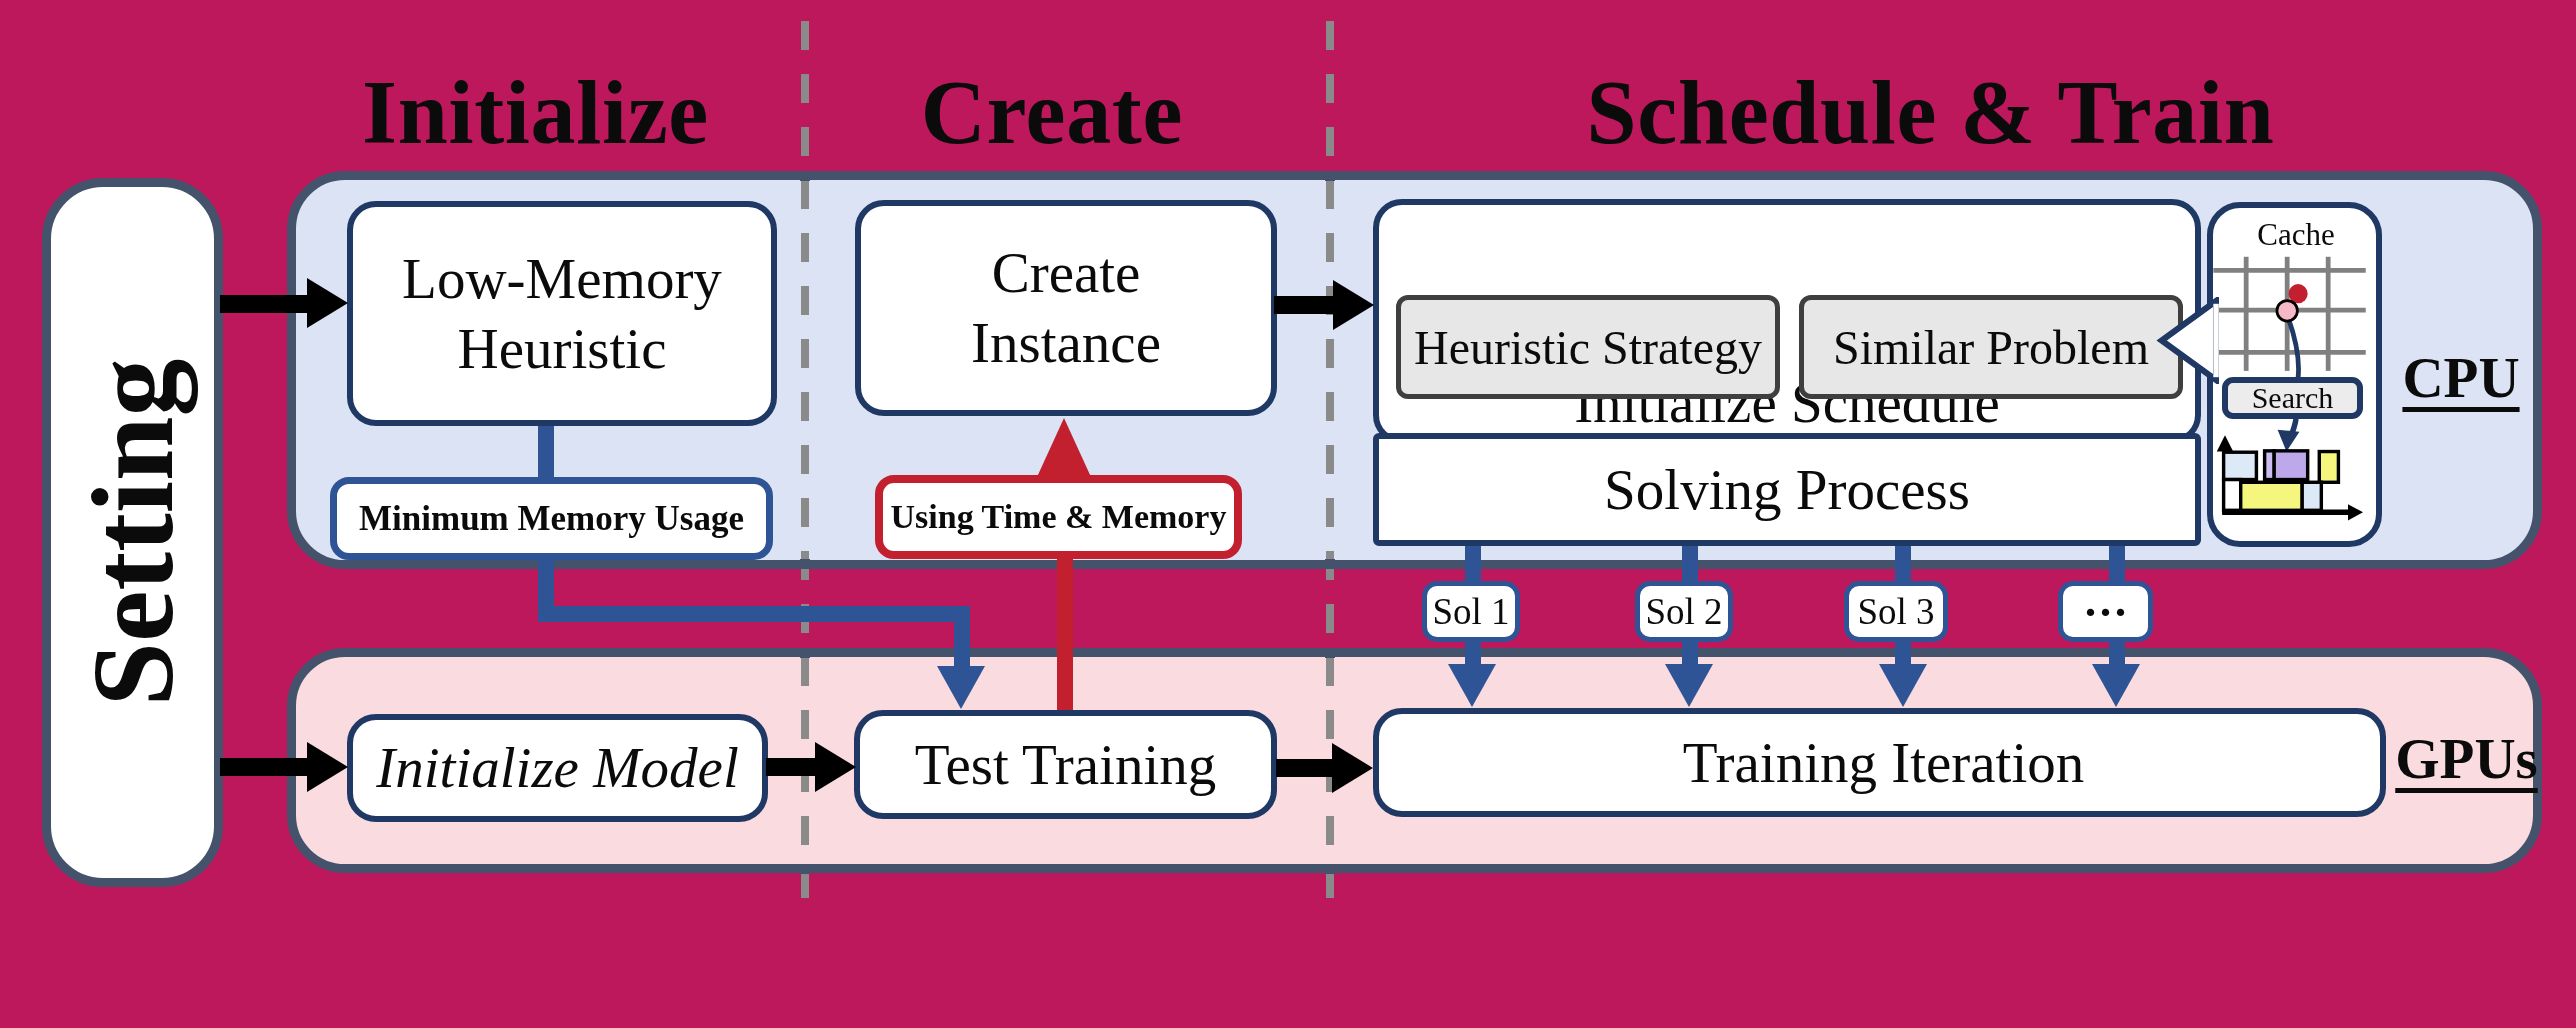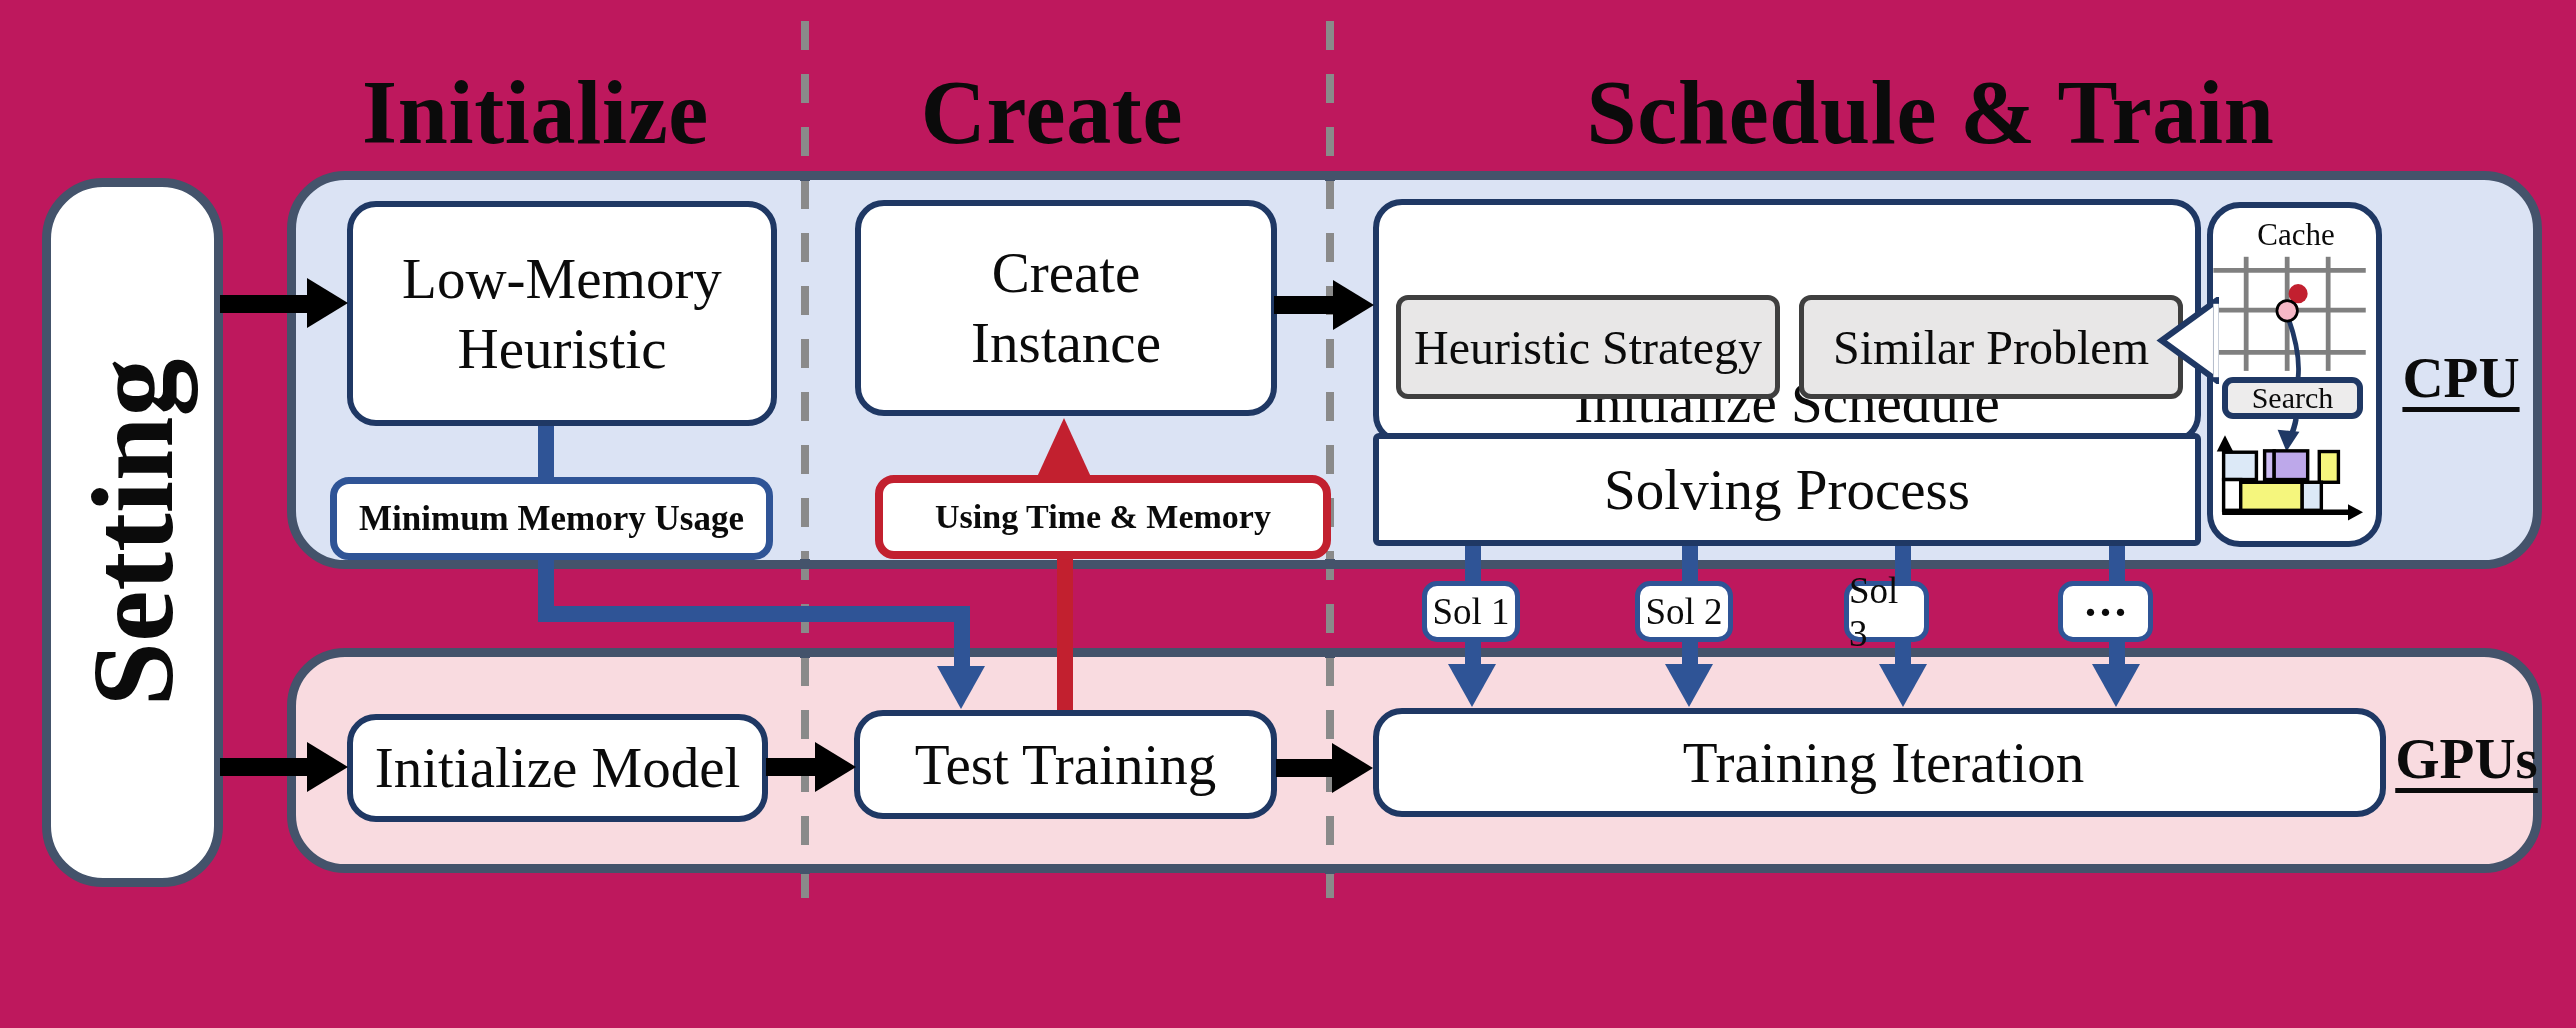--- a/index.html
+++ b/index.html
@@ -80,21 +80,21 @@
 
   <div class="abs node" style="left:855px;top:200px;width:422px;height:216px;">
     <span>Create</span>
     <span>Instance</span>
   </div>
 
   <div class="abs badge blue" style="left:330px;top:477px;width:443px;height:83px;">
     <span>Minimum Memory Usage</span>
   </div>
 
-  <div class="abs badge red" style="left:875px;top:475px;width:456px;height:84px;font-size:34px;">
+  <div class="abs badge red" style="left:875px;top:475px;width:367px;height:84px;font-size:34px;">
     <span>Using Time &amp; Memory</span>
   </div>
 
   <div class="abs node" style="left:1373px;top:199px;width:828px;height:245px;justify-content:flex-end;">
     <div style="margin-top:19px;">Initialize Schedule</div>
   </div>
   <div class="abs chip" style="left:1396px;top:295px;width:384px;height:104px;">
     <span>Heuristic Strategy</span>
   </div>
   <div class="abs chip" style="left:1799px;top:295px;width:384px;height:104px;">
@@ -145,28 +145,28 @@
     <polygon points="88,6 8,64 88,122" fill="#ffffff" stroke="#1f3864" stroke-width="9" stroke-linejoin="miter"></polygon>
     <rect x="84" y="10" width="8" height="108" fill="#ffffff"></rect>
   </svg>
 
   <div class="abs sol" style="left:1422px;top:581px;width:98px;height:61px;">
       <span>Sol 1</span>
     </div>
   <div class="abs sol" style="left:1635px;top:581px;width:98px;height:61px;">
       <span>Sol 2</span>
     </div>
-  <div class="abs sol" style="left:1844px;top:581px;width:85px;height:61px;">
+  <div class="abs sol" style="left:1844px;top:581px;width:104px;height:61px;">
       <span>Sol 3</span>
     </div>
   <div class="abs sol" style="left:2058px;top:581px;width:95px;height:61px;font-size:45px;font-weight:bold;">
       <span>···</span>
     </div>
 
-  <div class="abs node" style="left:347px;top:714px;width:421px;height:108px;">
+  <div class="abs node" style="left:347px;top:714px;width:421px;height:108px;font-style:italic;">
     <span>Initialize Model</span>
   </div>
   <div class="abs node" style="left:854px;top:710px;width:423px;height:109px;">
     <span>Test Training</span>
   </div>
   <div class="abs node" style="left:1373px;top:708px;width:1013px;height:109px;padding-left:8px;">
     <span>Training Iteration</span>
   </div>
 
   <div>

